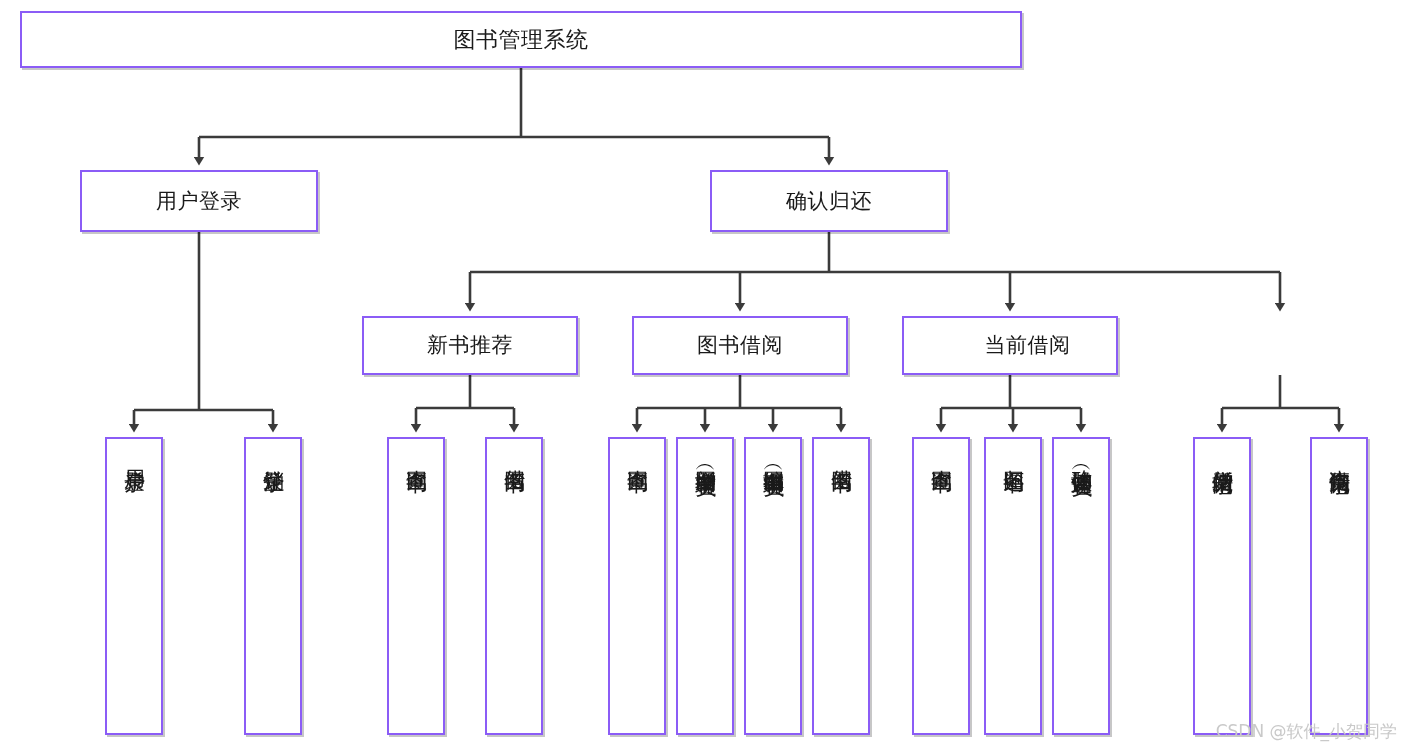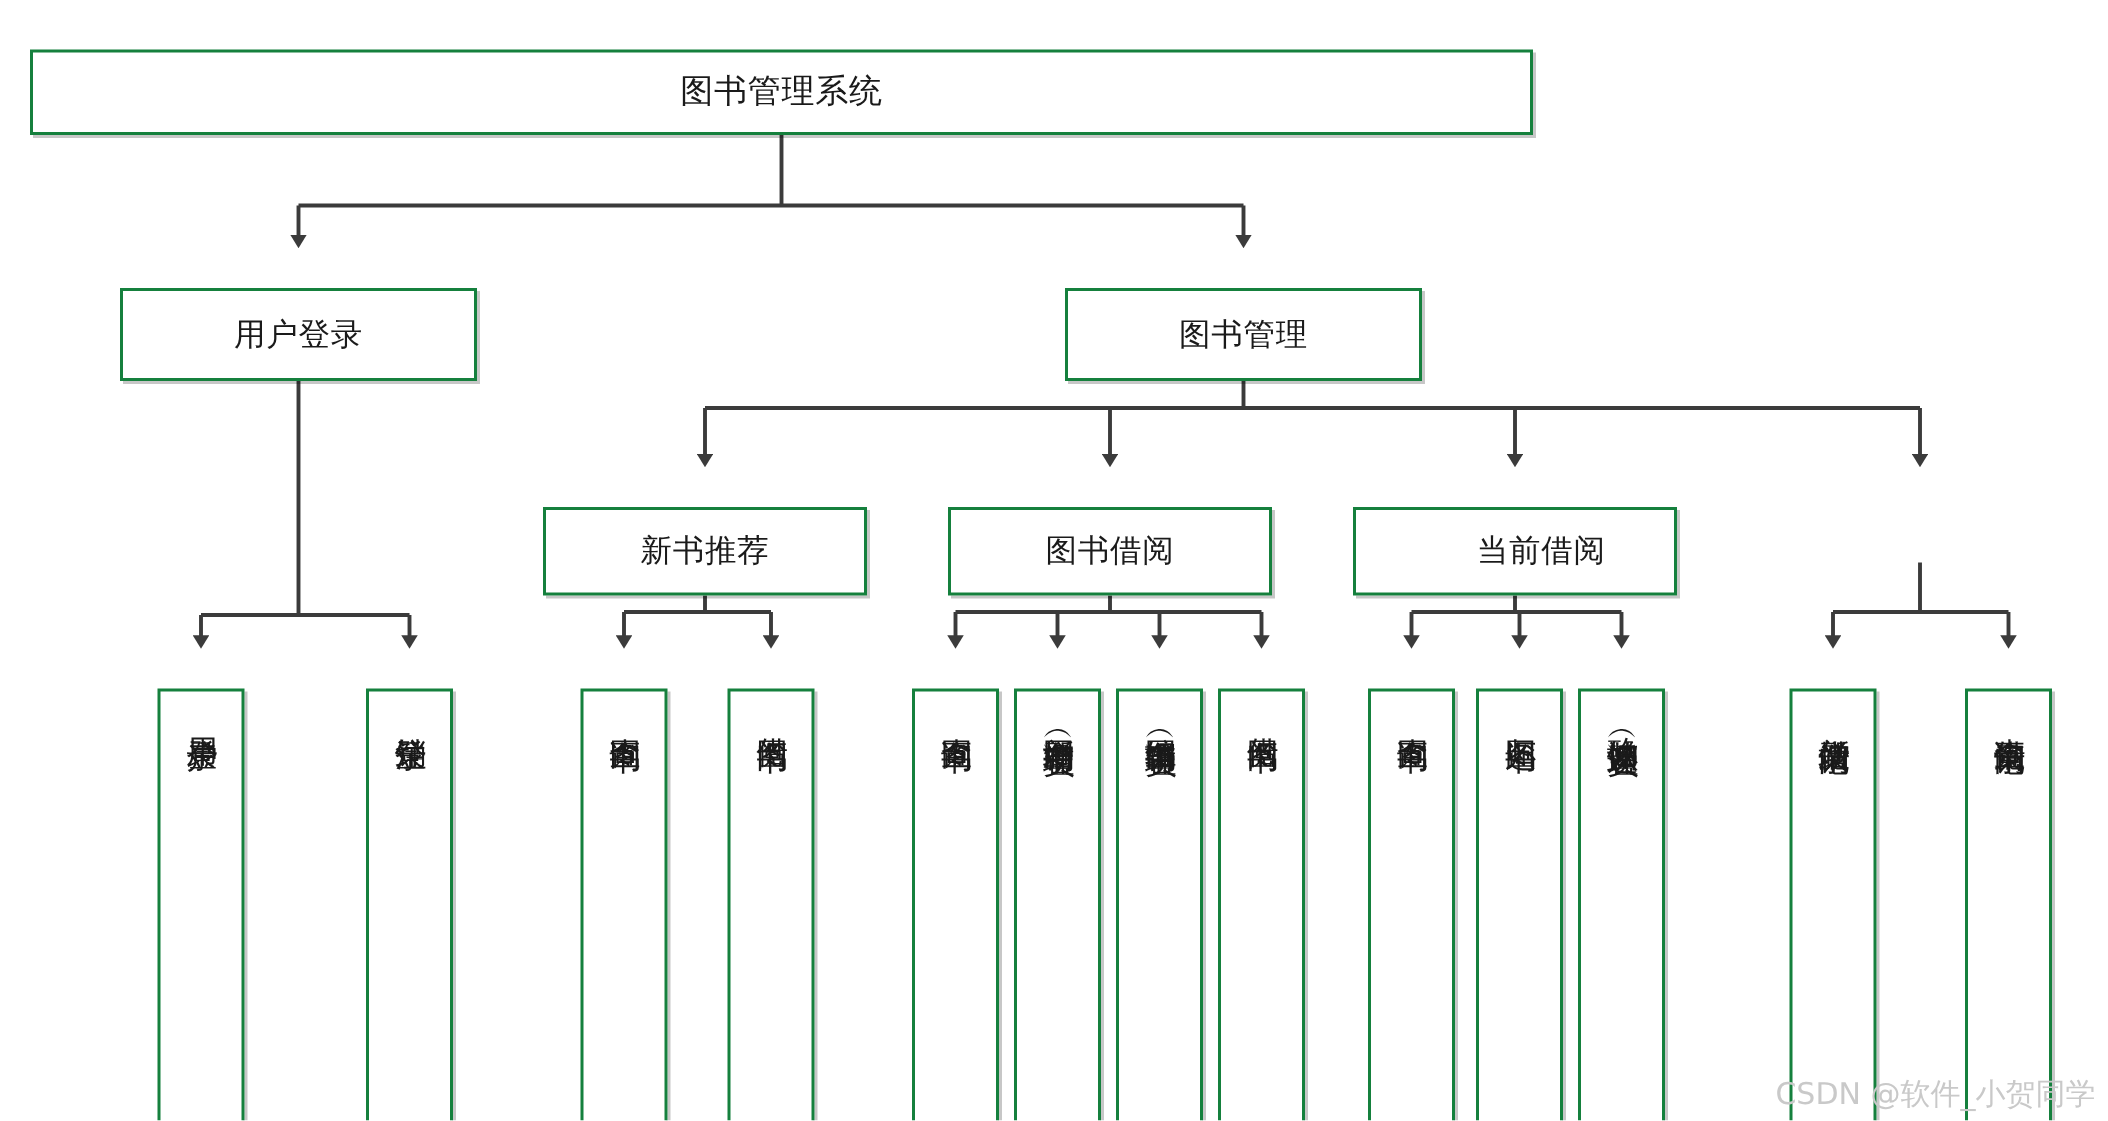--- a/index.html
+++ b/index.html
@@ -22,27 +22,26 @@
     left: 0;
     top: 0;
     width: 1405px;
     height: 747px;
     pointer-events: none;
   }
   .node {
     position: absolute;
     box-sizing: border-box;
     background: #ffffff;
-    border: 2px solid #15803d;
+    border: 2px solid #8b5cf6;
     box-shadow: 2px 2px 0 0 rgba(0,0,0,0.22);
     display: flex;
     align-items: center;
     justify-content: center;
     color: #1a1a1a;
-    margin-top: 22px;
   }
   .node .label {
     display: block;
     text-align: center;
     line-height: 1.18;
   }
   .node.horizontal .label {
     font-size: 21px;
     letter-spacing: 0.5px;
     white-space: nowrap;
@@ -60,21 +59,21 @@
     text-orientation: upright;
     font-size: 21px;
     line-height: 1.22;
     letter-spacing: 1px;
     white-space: nowrap;
   }
   .watermark {
     position: absolute;
     right: 8px;
     bottom: 4px;
-    font-size: 20px;
+    font-size: 17px;
     color: #c9c9c9;
     white-space: nowrap;
     font-family: "DejaVu Sans", "Liberation Sans", sans-serif;
     margin-top: 47px;
   }
 </style>
 </head>
 <body>
 
 <div id="canvas">
@@ -130,21 +129,21 @@
   </svg>
 
   <div class="node root horizontal" style="left:20px; top:11px; width:1002px; height:57px;">
     <span class="label">图书管理系统</span>
   </div>
 
   <div class="node horizontal" style="left:80px; top:170px; width:238px; height:62px;">
     <span class="label">用户登录</span>
   </div>
   <div class="node horizontal" style="left:710px; top:170px; width:238px; height:62px;">
-    <span class="label">图书管理</span>
+    <span class="label">确认归还</span>
   </div>
 
   <div class="node horizontal" style="left:632px; top:316px; width:216px; height:59px;">
     <span class="label">图书借阅</span>
   </div>
   <div class="node horizontal" style="left:362px; top:316px; width:216px; height:59px;">
     <span class="label">新书推荐</span>
   </div>
   <div class="node horizontal" style="left:902px; top:316px; width:216px; height:59px;padding-left:35px;">
     <span class="label">当前借阅</span>

